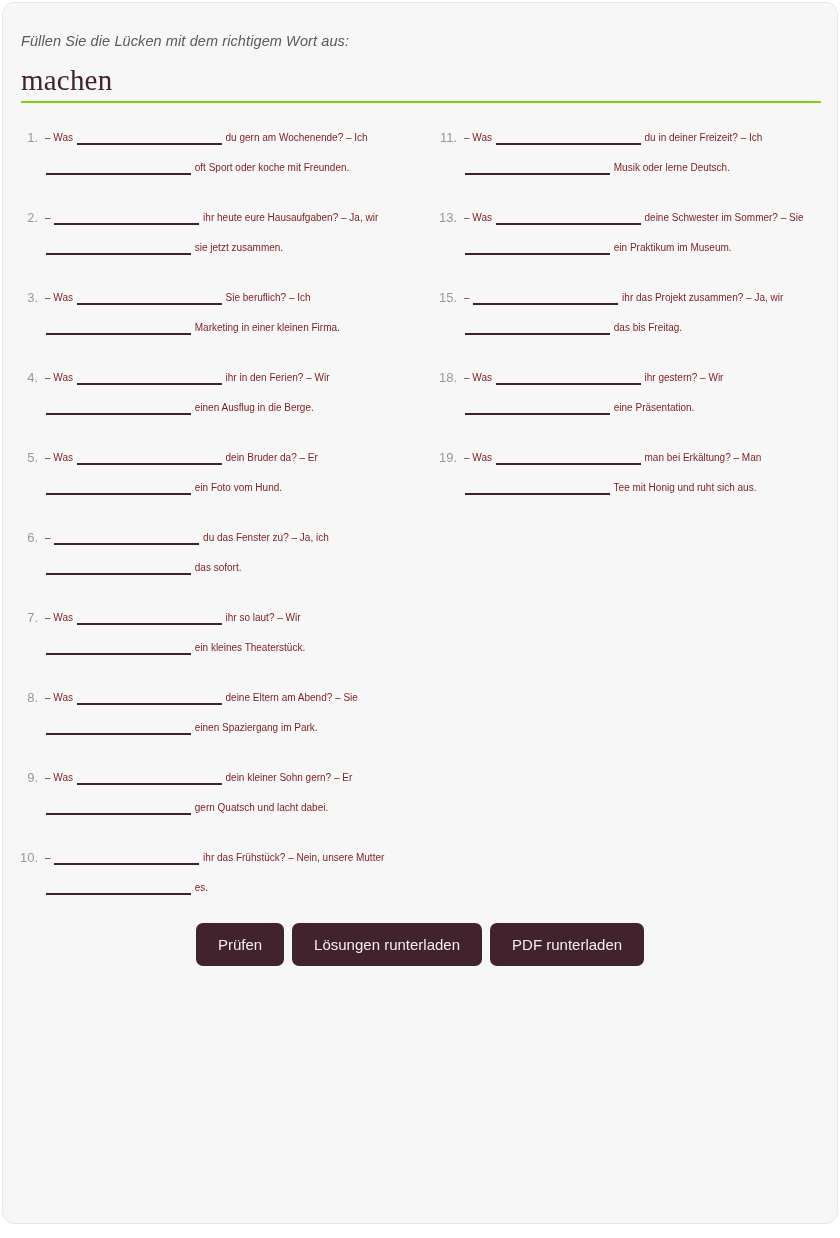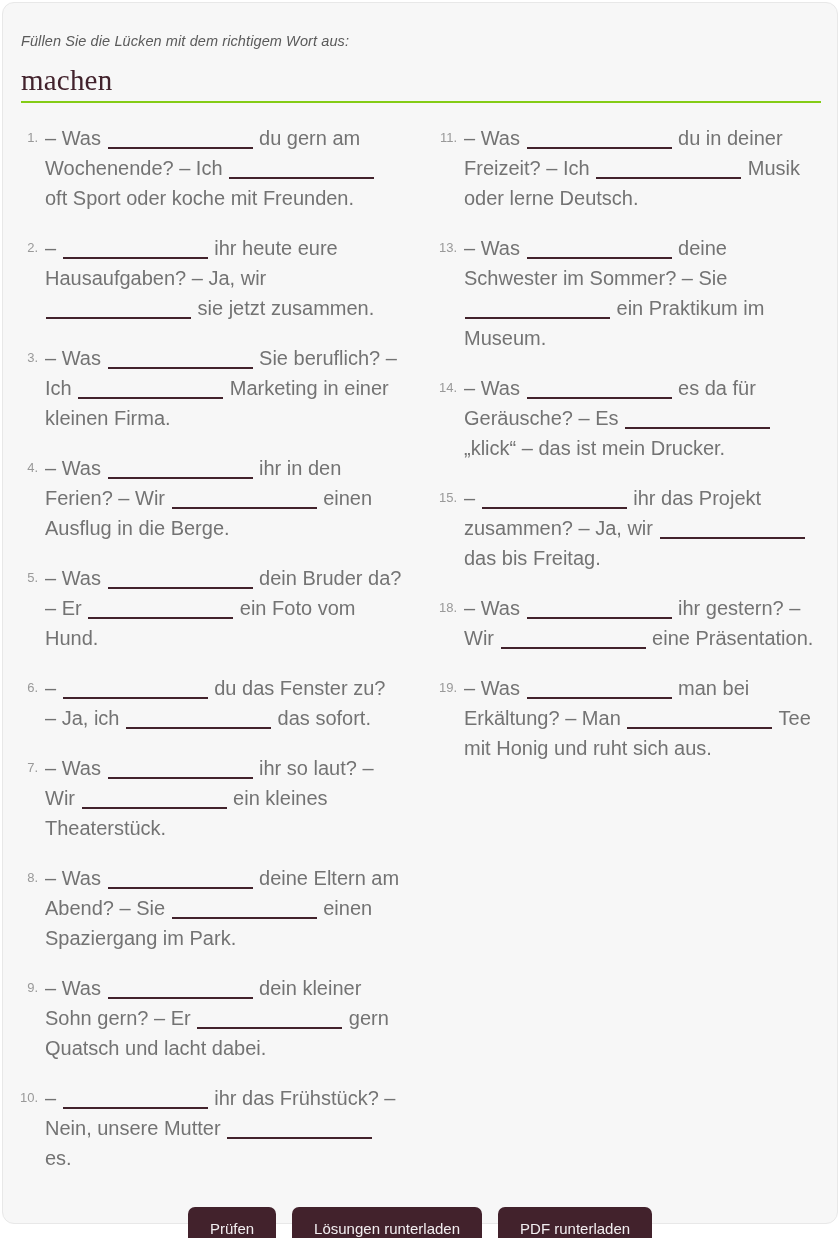--- a/index.html
+++ b/index.html
@@ -71,38 +71,37 @@
     font-size: 13px;
     width: 26px;
     min-width: 26px;
     text-align: right;
     padding-right: 7px;
     box-sizing: border-box;
     line-height: 30px;
     flex-shrink: 0;
   }
   .sentence {
-    font-size: 20px;
-    color: #737373;
+    font-size: 10px;
+    color: #7f1d1d;
     line-height: 30px;
     flex: 1;
   }
   .blank {
     display: inline-block;
     width: 145px;
     border-bottom: 2px solid #42222c;
     height: 18px;
     vertical-align: -4px;
     margin: 0 1px;
   }
   .buttons {
     display: flex;
     justify-content: center;
-    gap: 16px;
-    margin-top: 14px;
+    gap: 8px;
     padding-bottom: 18px;
   }
   .btn {
     background: #42222c;
     color: #f2eef0;
     border: none;
     border-radius: 7px;
     font-size: 15px;
     font-family: "Liberation Sans", sans-serif;
     padding: 13px 22px;
@@ -168,24 +167,20 @@
       <div class="col col-right" id="col-right">
           <div class="item">
             <div class="num">11.</div>
             <div class="sentence"><span>– Was </span><span class="blank"></span><span> du in deiner Freizeit? – Ich </span><span class="blank"></span><span> Musik oder lerne Deutsch.</span></div>
           </div>
           <div class="item">
             <div class="num">13.</div>
             <div class="sentence"><span>– Was </span><span class="blank"></span><span> deine Schwester im Sommer? – Sie </span><span class="blank"></span><span> ein Praktikum im Museum.</span></div>
           </div>
           <div class="item">
-            <div class="num">14.</div>
-            <div class="sentence"><span>– Was </span><span class="blank"></span><span> es da für Geräusche? – Es </span><span class="blank"></span><span> „klick“ – das ist mein Drucker.</span></div>
-          </div>
-          <div class="item">
             <div class="num">15.</div>
             <div class="sentence"><span>– </span><span class="blank"></span><span> ihr das Projekt zusammen? – Ja, wir </span><span class="blank"></span><span> das bis Freitag.</span></div>
           </div>
           <div class="item">
             <div class="num">18.</div>
             <div class="sentence"><span>– Was </span><span class="blank"></span><span> ihr gestern? – Wir </span><span class="blank"></span><span> eine Präsentation.</span></div>
           </div>
           <div class="item">
             <div class="num">19.</div>
             <div class="sentence"><span>– Was </span><span class="blank"></span><span> man bei Erkältung? – Man </span><span class="blank"></span><span> Tee mit Honig und ruht sich aus.</span></div>

